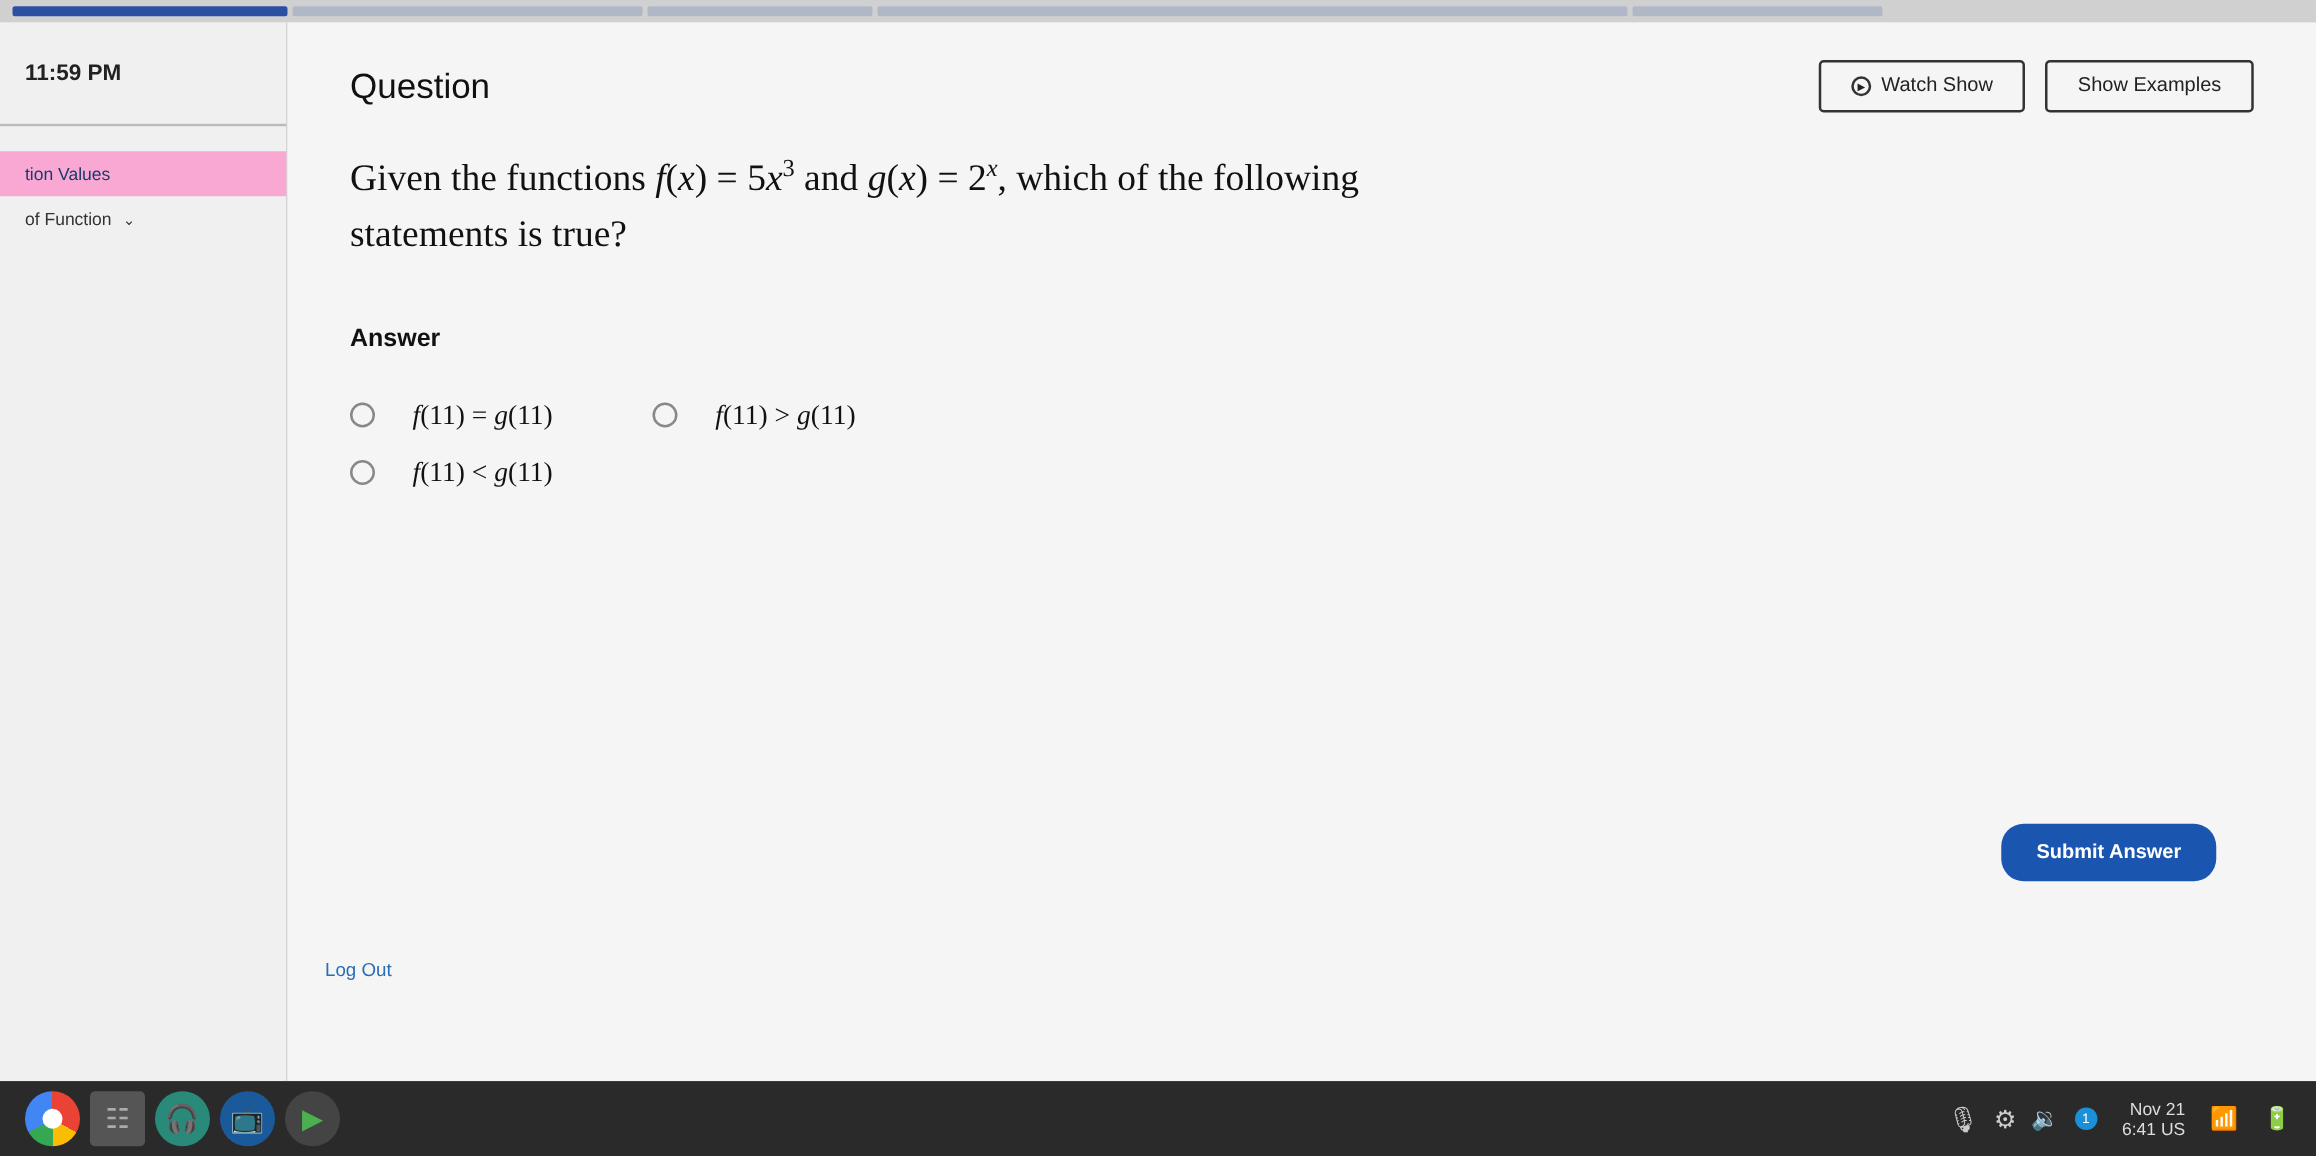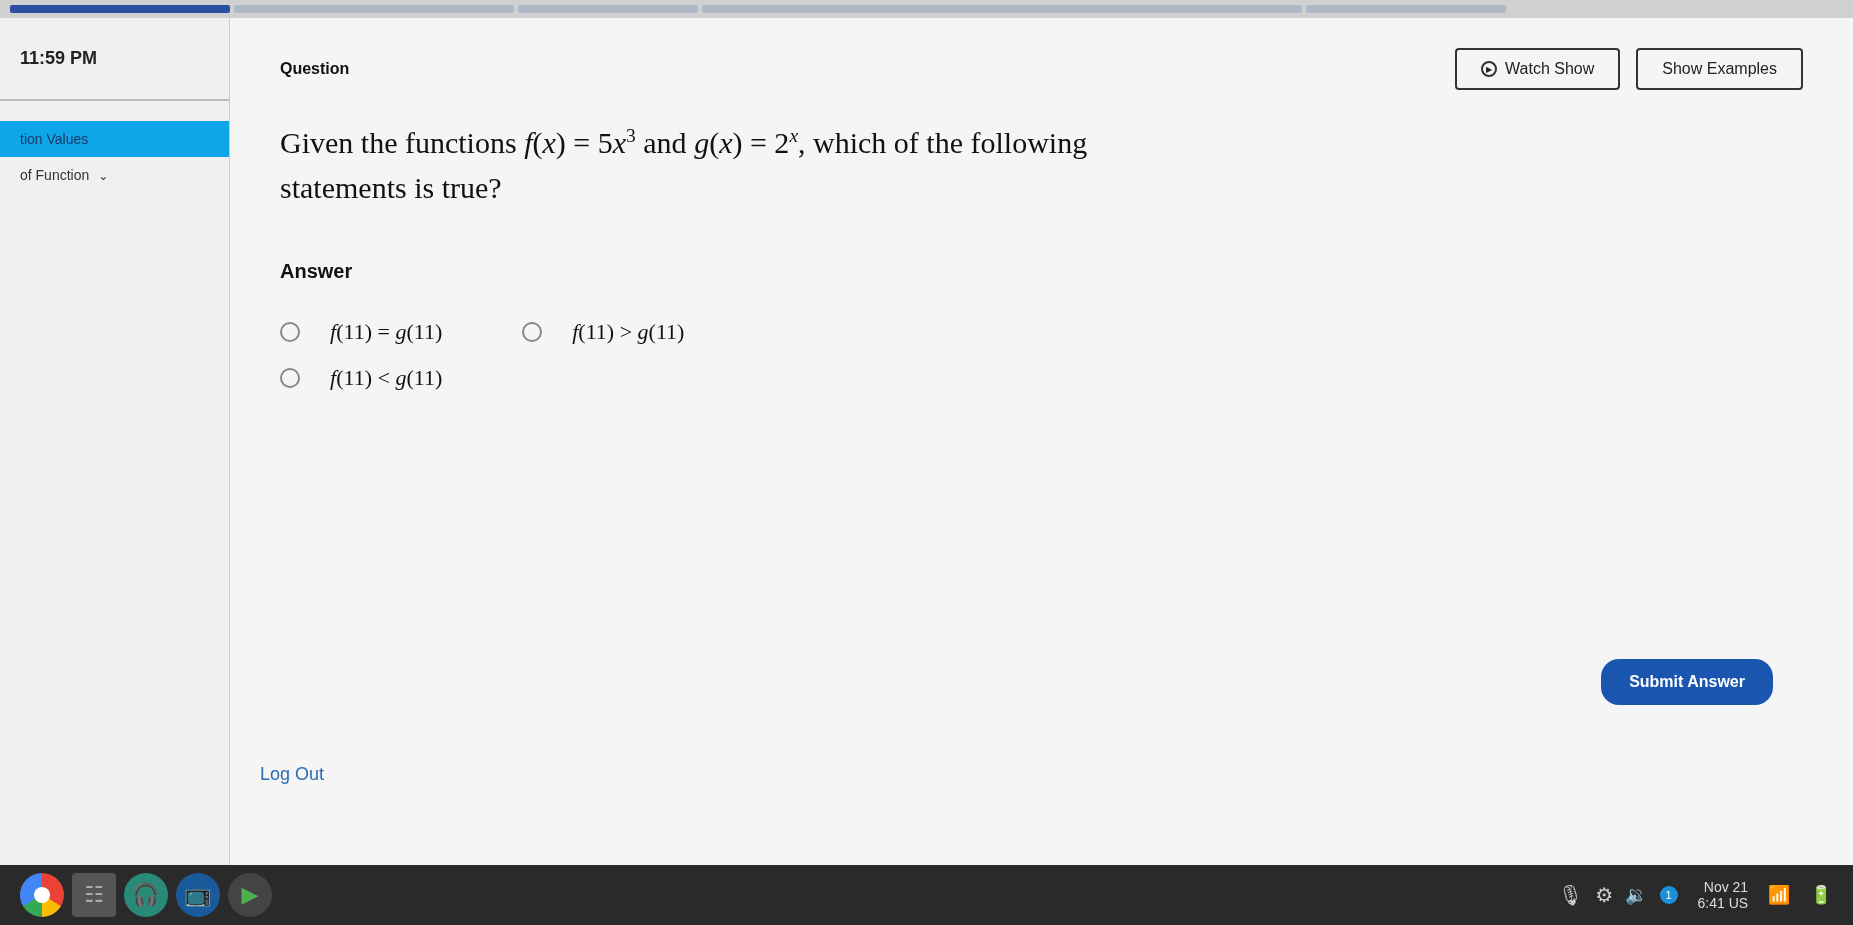--- a/index.html
+++ b/index.html
@@ -79,36 +79,36 @@
 
     .sidebar-nav-item {
       padding: 10px 20px;
       font-family: Arial, sans-serif;
       font-size: 14px;
       color: #333;
       cursor: pointer;
     }
 
     .sidebar-nav-item.highlighted {
-      background: #0ea5e9;
+      background: #f9a8d4;
       color: #1a3a6b;
     }
 
     .sidebar-chevron {
       display: inline-block;
       margin-left: 5px;
       font-size: 12px;
     }
 
     .sidebar-logout {
       position: absolute;
       bottom: 80px;
       left: 30px;
       font-family: Arial, sans-serif;
-      font-size: 18px;
+      font-size: 15px;
       color: #2a6db5;
       cursor: pointer;
       text-decoration: none;
     }
 
     
     .main-content {
       flex: 1;
       background: #f5f5f5;
       padding: 30px 50px;
@@ -118,22 +118,22 @@
     
     .question-header {
       display: flex;
       align-items: center;
       justify-content: space-between;
       margin-bottom: 30px;
     }
 
     .question-label {
       font-family: Arial, sans-serif;
-      font-size: 16px;
-      font-weight: bold;
+      font-size: 28px;
+      font-weight: normal;
       color: #111;
     }
 
     .header-buttons {
       display: flex;
       gap: 16px;
     }
 
     .header-btn {
       border: 2px solid #333;

